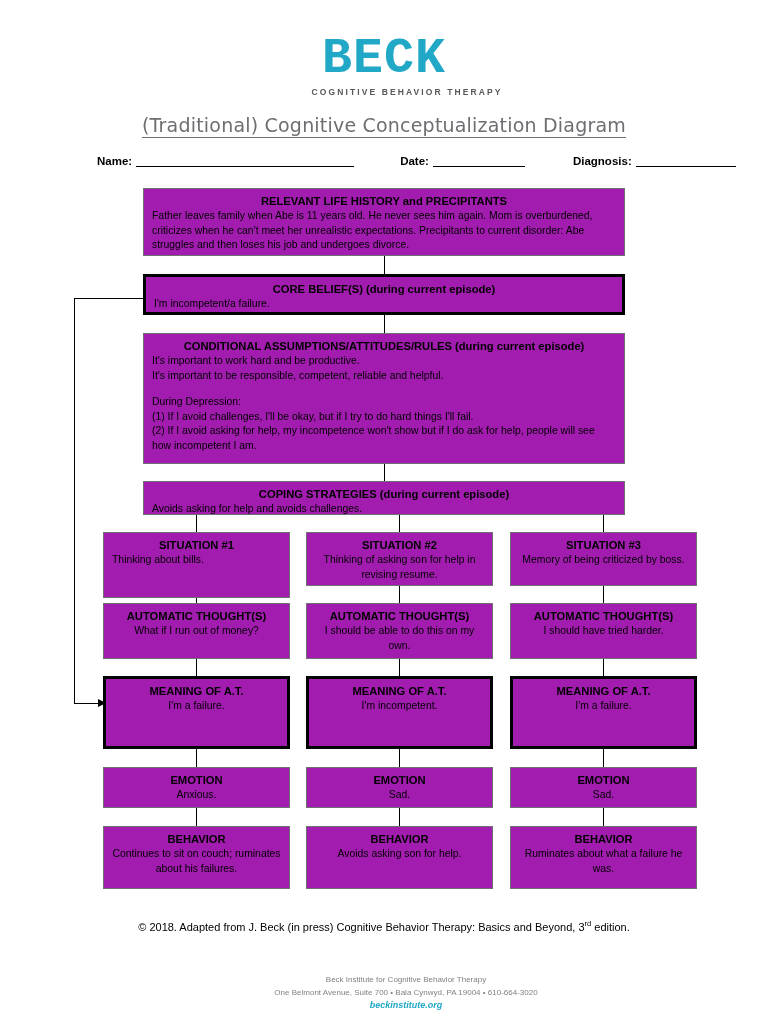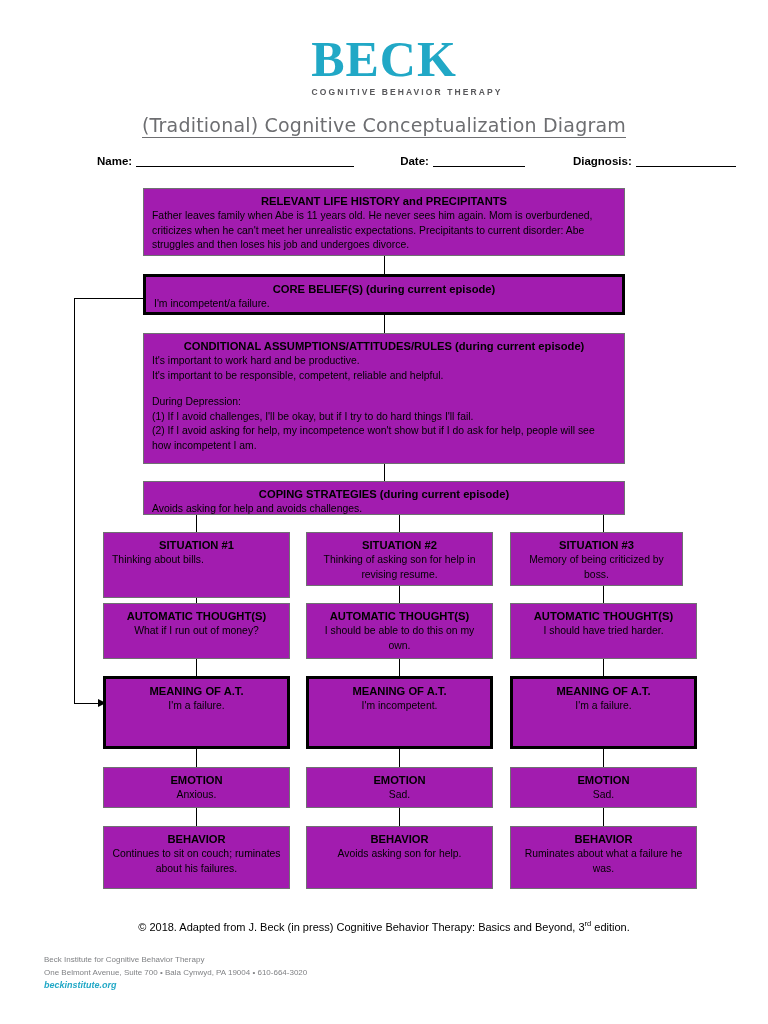--- a/index.html
+++ b/index.html
@@ -16,21 +16,21 @@
     overflow: hidden;
   }
 
   
   .logo-wrap {
     position: absolute;
     top: 34px; left: 0; right: 0;
     text-align: center;
   }
   .logo-word {
-    font-family: Liberation Serif, serif;
+    font-family: Liberation Mono, monospace;
     font-weight: bold;
     font-size: 50px;
     letter-spacing: 1px;
     color: #21a8c6;
     line-height: 50px;
     display: block;
   }
   .logo-sub {
     font-family: "Liberation Sans", sans-serif;
     font-size: 8.5px;
@@ -134,21 +134,22 @@
   
   .copyright {
     position: absolute;
     top: 919px; left: 0; right: 0;
     text-align: center;
     font-size: 11px;
   }
   .copyright sup { font-size: 7.5px; vertical-align: super; }
   .institute {
     position: absolute;
-    top: 953px; left: 0; right: 0;
+    top: 973px; left: 0; right: 0;
+    text-align: center;
     font-size: 8px;
     color: #808285;
     line-height: 13px;
     padding-left: 44px;
   }
   .institute .url {
     color: #21a8c6;
     font-weight: bold;
     font-size: 9px;
     font-style: italic;
@@ -276,21 +277,21 @@
   </div>
   <div class="box node" style="left:306px; top:767px; width:187px; height:41px;">
     <div class="hdr">EMOTION</div>
     <div class="body ctr">Sad.</div>
   </div>
   <div class="box node" style="left:306px; top:826px; width:187px; height:63px;">
     <div class="hdr">BEHAVIOR</div>
     <div class="body ctr">Avoids asking son for help.</div>
   </div>
 
-  <div class="box node" style="left:510px; top:532px; width:173px; height:54px;">
+  <div class="box node" style="left:510px; top:532px; width:187px; height:54px;">
     <div class="hdr">SITUATION #3</div>
     <div class="body ctr">Memory of being criticized by boss.</div>
   </div>
   <div class="box node" style="left:510px; top:603px; width:187px; height:56px;">
     <div class="hdr">AUTOMATIC THOUGHT(S)</div>
     <div class="body ctr">I should have tried harder.</div>
   </div>
   <div class="box node thick" style="left:510px; top:676px; width:187px; height:73px;">
     <div class="hdr">MEANING OF A.T.</div>
     <div class="body ctr">I'm a failure.</div>

